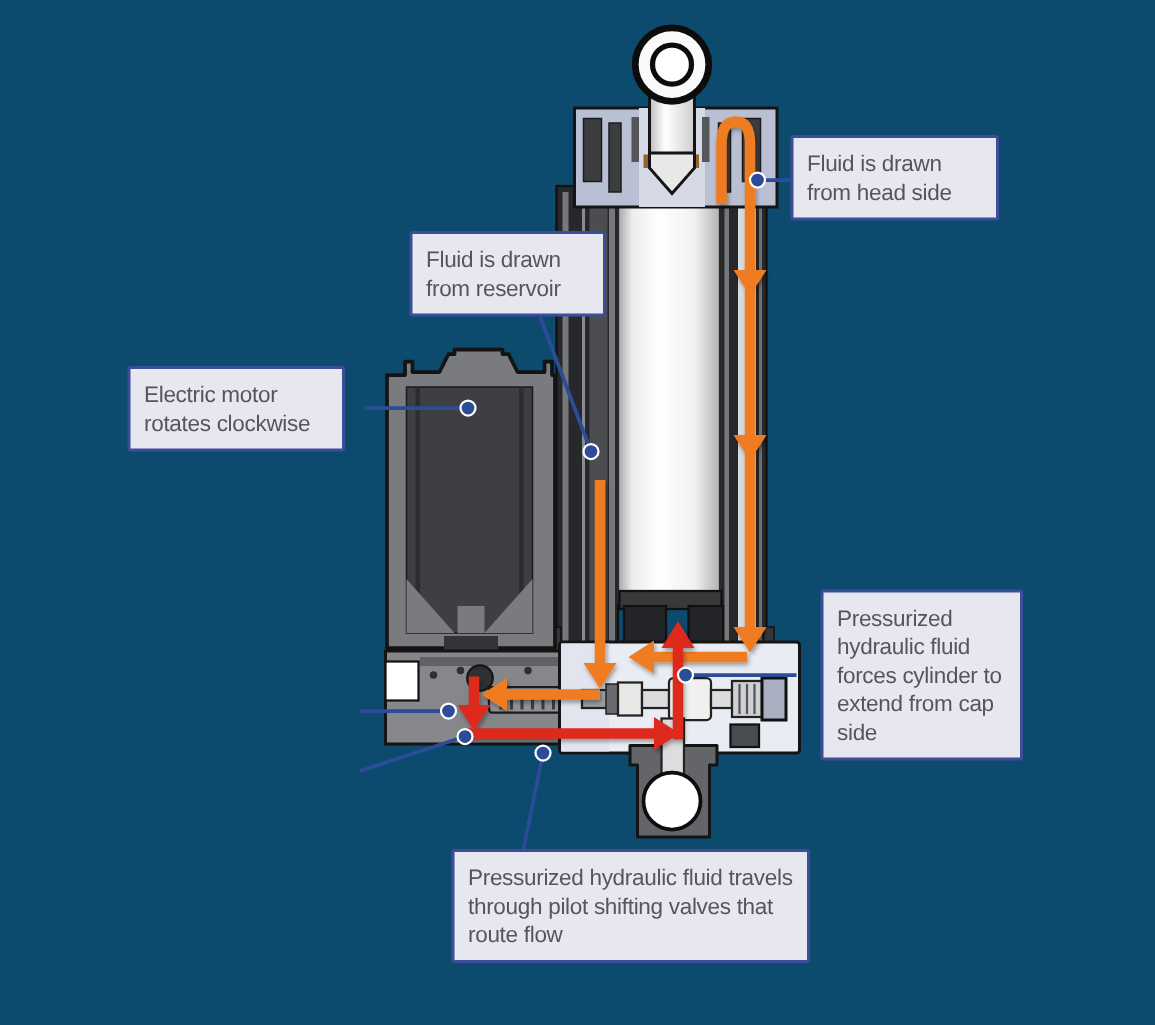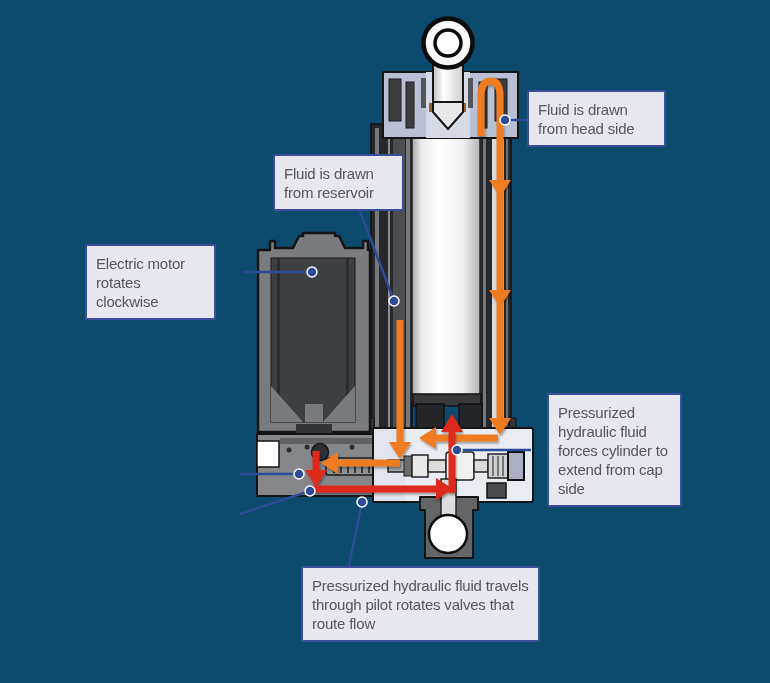--- a/index.html
+++ b/index.html
@@ -9,21 +9,21 @@
   }
   .stage svg{position:absolute;left:0;top:0;}
   .callout{
     position:absolute;z-index:5;box-sizing:border-box;
     background:#e7e7f0;border:2px solid #3c4d99;border-radius:2px;
     color:#55565a;font-size:15px;line-height:19px;letter-spacing:-0.2px;
     padding:8px 9px 7px 9px;
   }
   .c-headside{left:527px;top:90px;width:139px;}
   .c-reservoir{left:237px;top:154px;width:131px;margin-left:36px;}
-  .c-motor{left:85px;top:244px;width:131px;}
+  .c-motor{left:85px;top:244px;width:145px;}
   .c-capside{left:531px;top:393px;width:135px;margin-left:16px;}
   .c-gearsrotate{left:117px;top:448px;width:124px;}
   .c-gearspress{left:137px;top:514px;width:158px;}
   .c-pilot{left:301px;top:566px;width:239px;}
 </style>
 </head>
 <body>
 
 <div class="stage">
 
@@ -179,15 +179,15 @@
     <circle cx="299" cy="474" r="5"></circle>
     <circle cx="310" cy="491" r="5"></circle>
     <circle cx="362" cy="502" r="5"></circle>
   </g>
 </svg>
 
 <div class="callout c-headside">Fluid is drawn from head side</div>
 <div class="callout c-reservoir">Fluid is drawn from reservoir</div>
 <div class="callout c-motor">Electric motor rotates clockwise</div>
 <div class="callout c-capside">Pressurized hydraulic fluid forces cylinder to extend from cap side</div>
-<div class="callout c-pilot">Pressurized hydraulic fluid travels through pilot rotates valves that route flow</div>
+<div class="callout c-pilot">Pressurized hydraulic fluid travels through pilot shifting valves that route flow</div>
 
 </div>
 
 </body></html>

